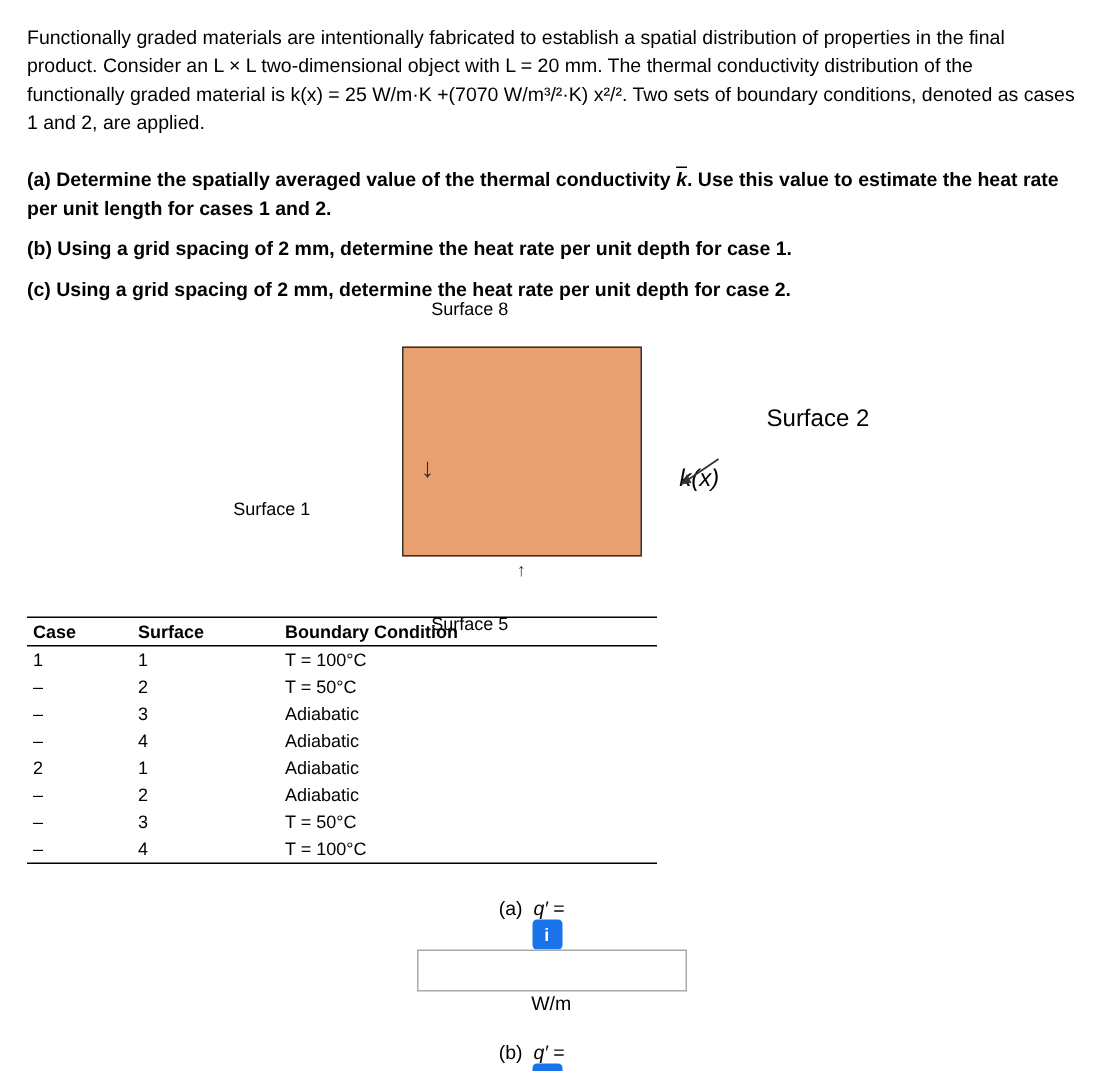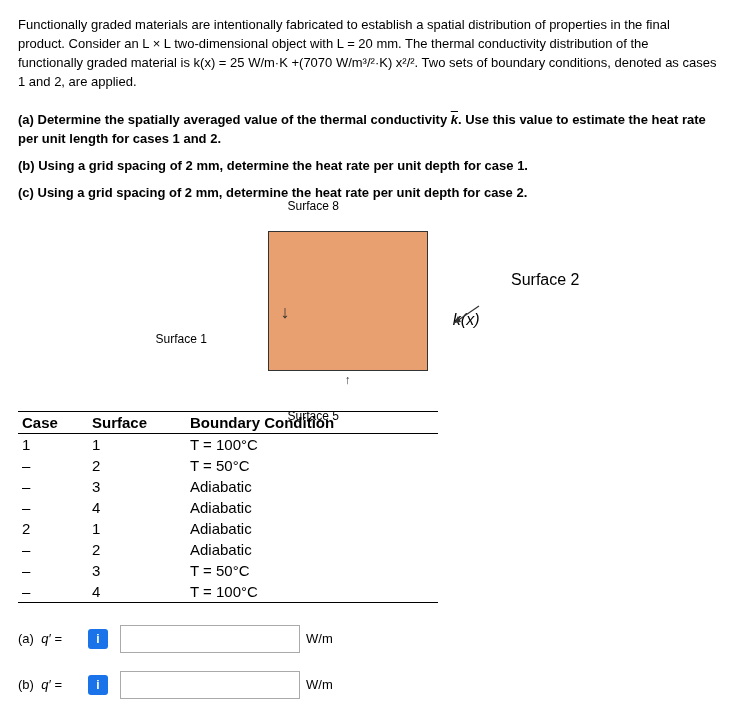--- a/index.html
+++ b/index.html
@@ -67,21 +67,21 @@
       left: 40px;
       top: 10px;
     }
 
     
     .bc-table {
       width: 100%;
       max-width: 420px;
       border-collapse: collapse;
       margin-top: 6px;
-      font-size: 15px;
+      font-size: 12px;
     }
     .bc-table th {
       font-weight: bold;
       border-top: 1.5px solid #000;
       border-bottom: 1px solid #000;
       padding: 2px 8px 2px 4px;
       text-align: left;
     }
     .bc-table td {
       padding: 2px 8px 2px 4px;
@@ -95,20 +95,21 @@
     .bc-table .col-bc { width: 180px; }
 
     
     .answer-section {
       margin-top: 22px;
     }
     .answer-row {
       display: flex;
       align-items: center;
       margin-bottom: 18px;
+      flex-direction: column;
     }
     .answer-label {
       width: 70px;
       font-size: 13px;
     }
     .answer-input {
       width: 180px;
       height: 28px;
       border: 1px solid #aaa;
       margin: 0 6px;

